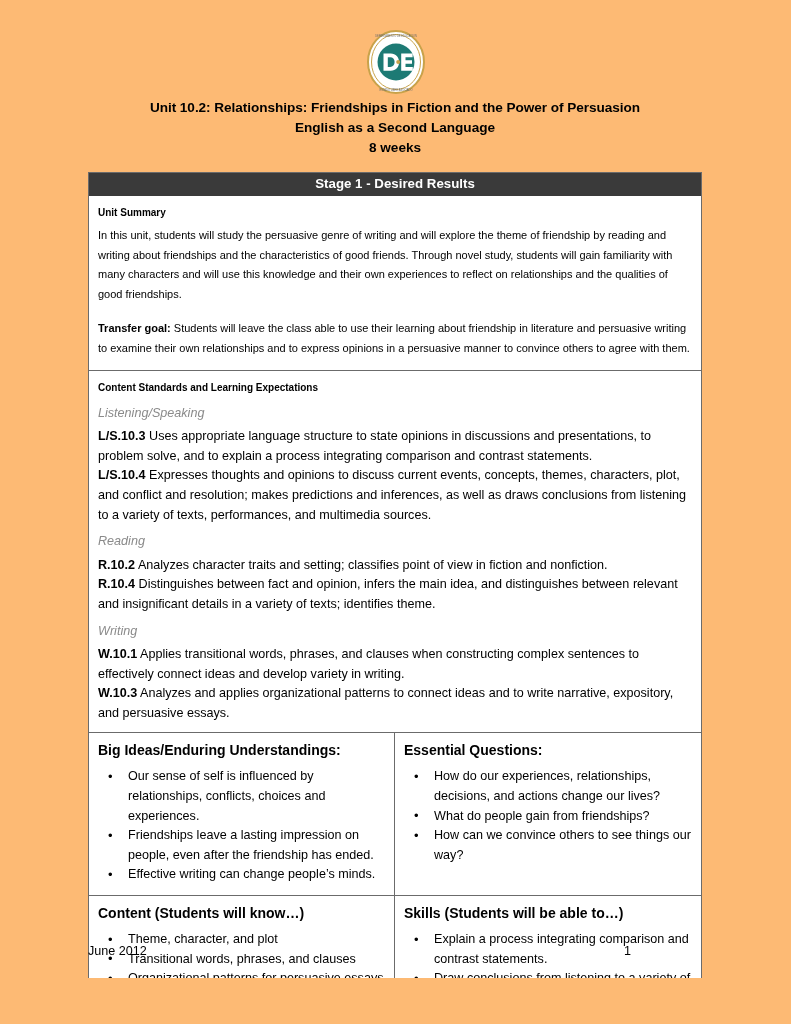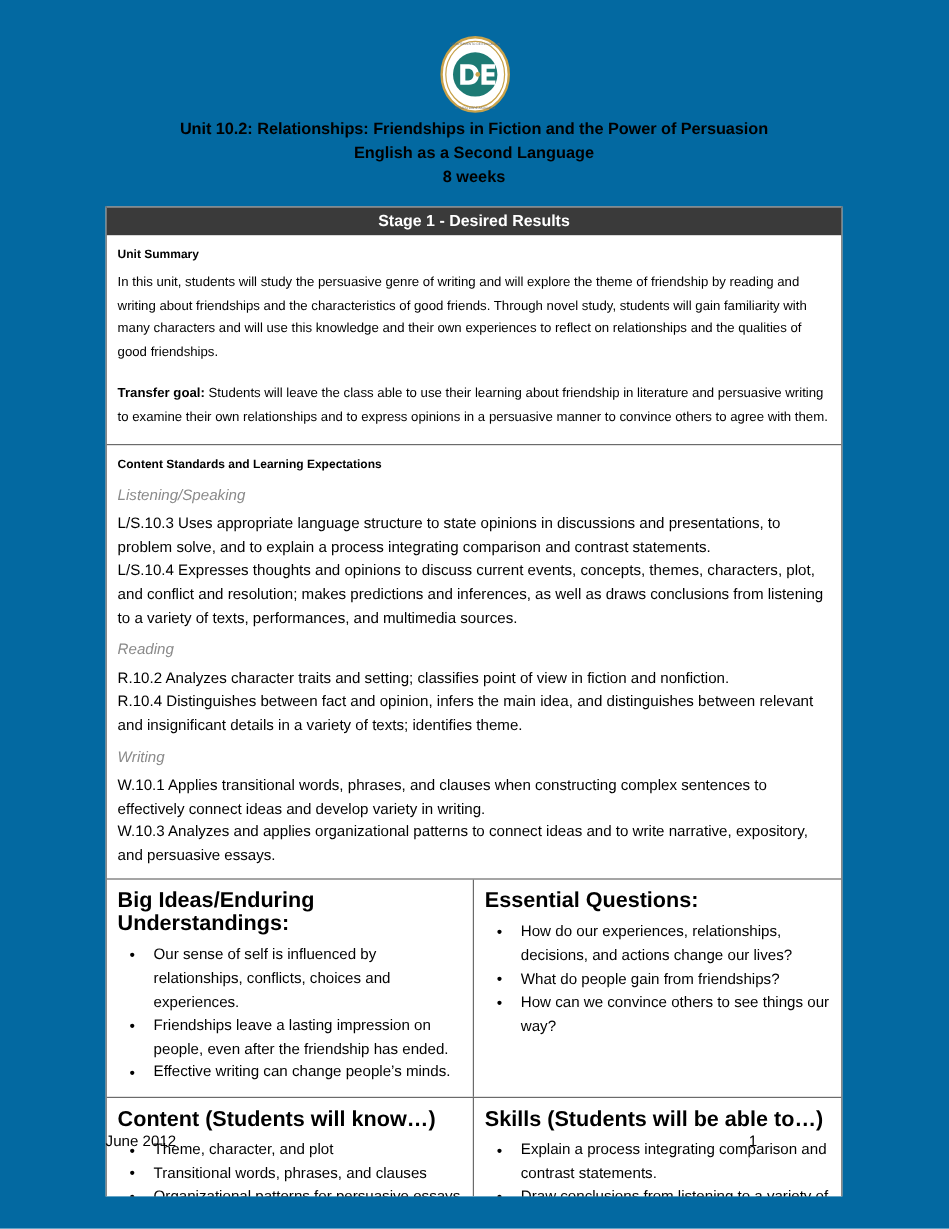--- a/index.html
+++ b/index.html
@@ -8,21 +8,21 @@
     background: #ffffff;
   }
   body {
     font-family: "Liberation Sans", sans-serif;
     color: #000000;
   }
   .page {
     position: relative;
     width: 791px;
     height: 1024px;
-    background: #0369a1;
+    background: #fdba74;
     overflow: hidden;
     box-sizing: border-box;
   }
 
   
   .logo-wrap {
     position: absolute;
     top: 28px;
     left: 0;
     width: 791px;
@@ -101,40 +101,40 @@
     font-style: italic;
     color: #8a8a8a;
     line-height: 19.6px;
     margin: 7px 0 4px 0;
   }
   .std {
     font-size: 12.6px;
     line-height: 19.6px;
     margin: 0;
   }
-  .std b { font-weight: normal; }
+  .std b { font-weight: bold; }
 
   
   .two-col {
     display: flex;
     border-top: 1px solid #6b6b6b;
   }
   .col {
     box-sizing: border-box;
     padding: 7px 9px 10px 9px;
   }
   .col-left {
     width: 307px;
     border-right: 1px solid #6b6b6b;
   }
   .col-right {
     width: 307px;
   }
   .col-head {
-    font-size: 18px;
+    font-size: 14px;
     font-weight: bold;
     line-height: 19px;
     margin: 1px 0 7px 0;
   }
   ul.bullets {
     list-style: none;
     margin: 0;
     padding: 0;
   }
   ul.bullets li {

